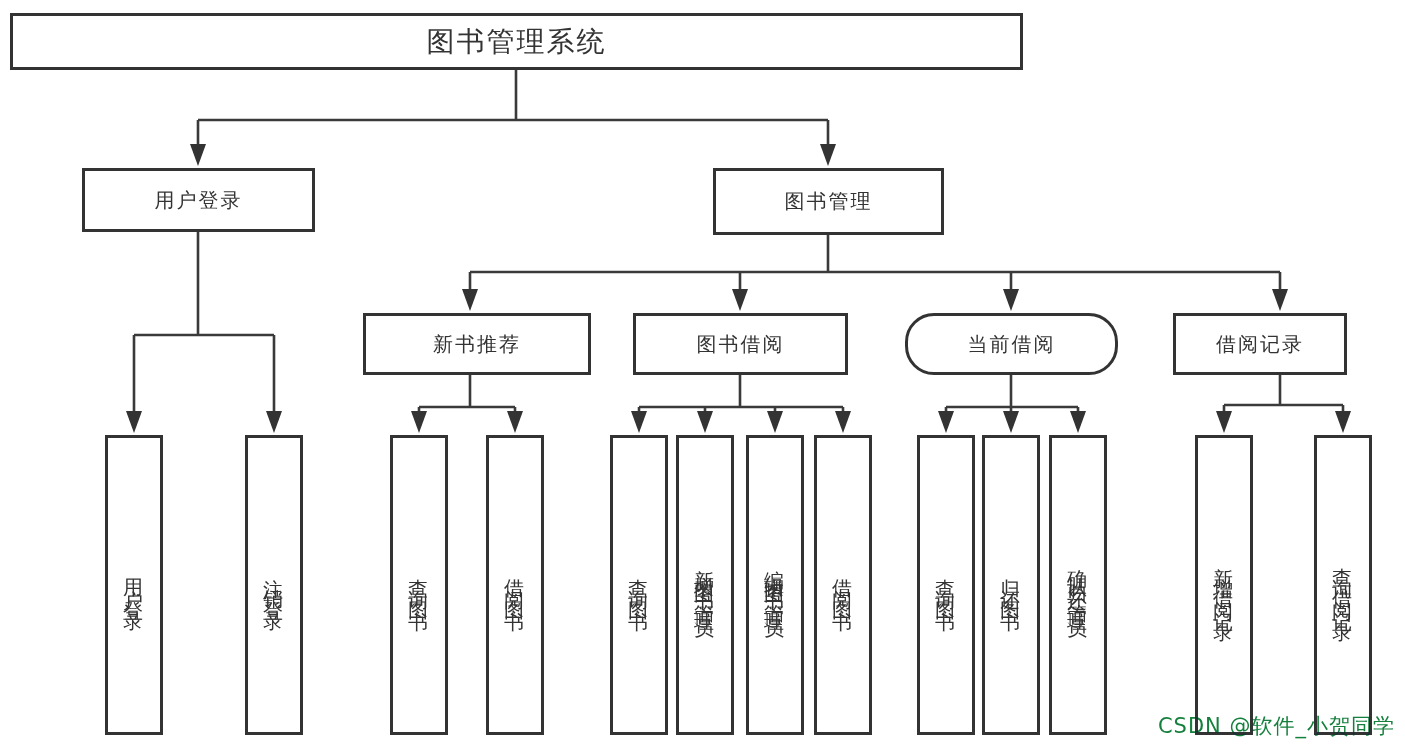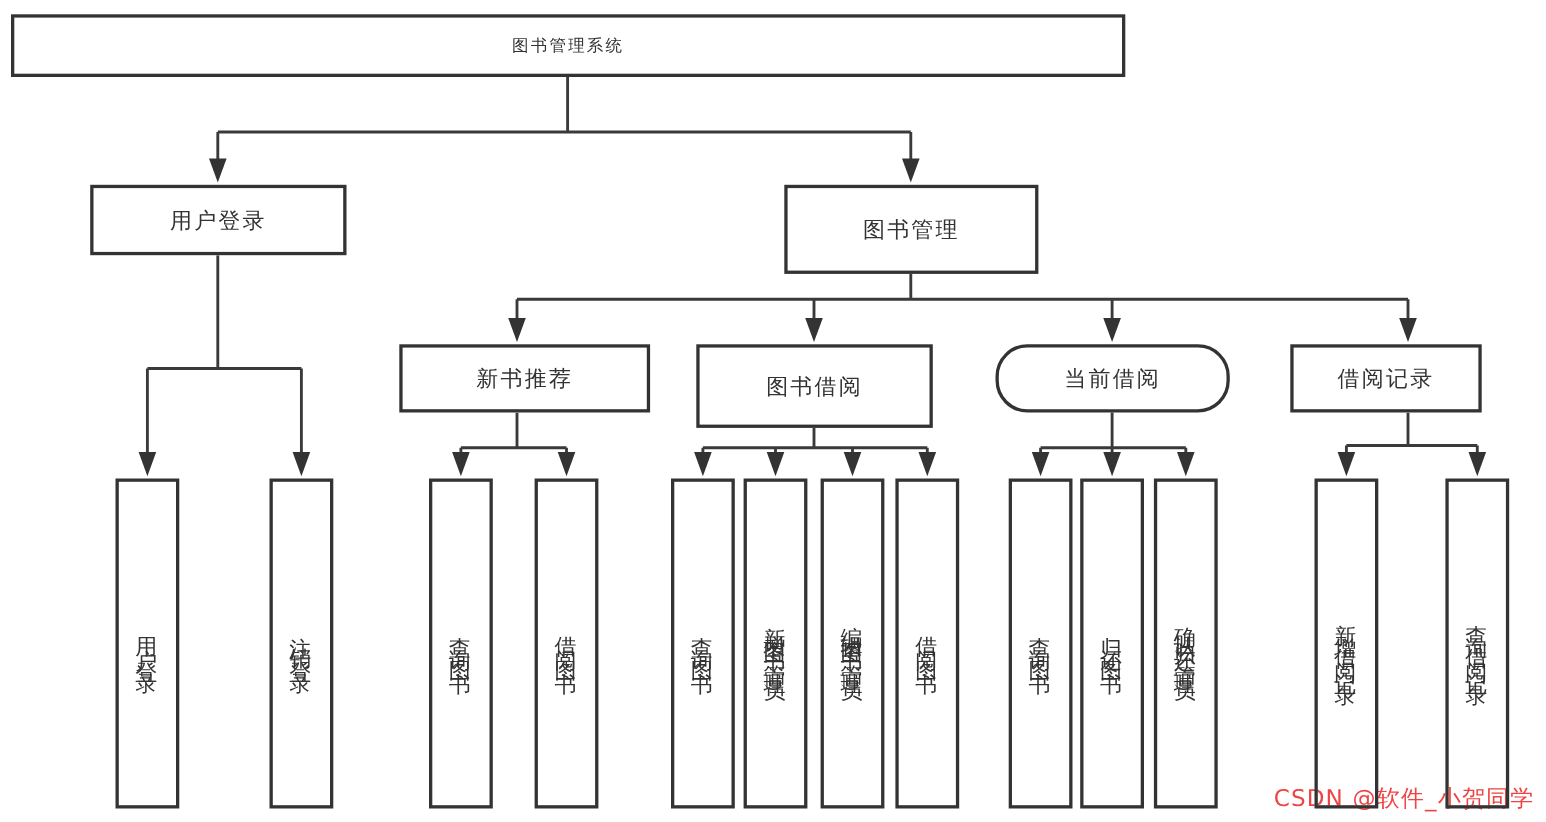--- a/index.html
+++ b/index.html
@@ -27,36 +27,36 @@
     box-sizing: border-box;
     border: 3px solid #333333;
     background: #ffffff;
     display: flex;
     align-items: center;
     justify-content: center;
     color: #333333;
     letter-spacing: 2px;
     white-space: nowrap;
   }
-  .root  { font-size: 15px; }
+  .root  { font-size: 28px; }
   .lvl   { font-size: 20px; }
   .leaf {
     font-size: 20px;
     writing-mode: vertical-rl;
     text-orientation: mixed;
     letter-spacing: 11px;
     white-space: nowrap;
   }
   .leaf.long { letter-spacing: 7px; }
   #watermark {
     position: absolute;
     top: 712px;
     right: 10px;
     font-size: 21px;
-    color: #ef4444;
+    color: #15803d;
     letter-spacing: 1px;
     mix-blend-mode: darken;
     white-space: nowrap;
   }
 </style>
 </head>
 <body>
 
 <div id="canvas">
 
@@ -96,24 +96,24 @@
       <polygon points="1003,411 1019,411 1011,433"></polygon>
       <polygon points="1070,411 1086,411 1078,433"></polygon>
       <polygon points="1216,411 1232,411 1224,433"></polygon>
       <polygon points="1335,411 1351,411 1343,433"></polygon>
     </g>
   </svg>
 
   <div class="box root" style="left:10px; top:13px; width:1013px; height:57px;">图书管理系统</div>
 
   <div class="box lvl" style="left:82px; top:168px; width:233px; height:64px;">用户登录</div>
-  <div class="box lvl" style="left:713px; top:168px; width:231px; height:81px;">图书管理</div>
+  <div class="box lvl" style="left:713px; top:168px; width:231px; height:67px;">图书管理</div>
 
   <div class="box lvl" style="left:363px; top:313px; width:228px; height:62px;">新书推荐</div>
-  <div class="box lvl" style="left:633px; top:313px; width:215px; height:76px;">图书借阅</div>
+  <div class="box lvl" style="left:633px; top:313px; width:215px; height:62px;">图书借阅</div>
   <div class="box lvl" style="left:905px; top:313px; width:213px; height:62px;border-radius:29px;">当前借阅</div>
   <div class="box lvl" style="left:1173px; top:313px; width:174px; height:62px;">借阅记录</div>
 
   <div class="box leaf" style="left:105px; top:435px; width:58px; height:300px;">用户登录</div>
   <div class="box leaf" style="left:245px; top:435px; width:58px; height:300px;">注销登录</div>
 
   <div class="box leaf" style="left:390px; top:435px; width:58px; height:300px;">查询图书</div>
   <div class="box leaf" style="left:486px; top:435px; width:58px; height:300px;">借阅图书</div>
 
   <div class="box leaf" style="left:610px; top:435px; width:58px; height:300px;">查询图书</div>

